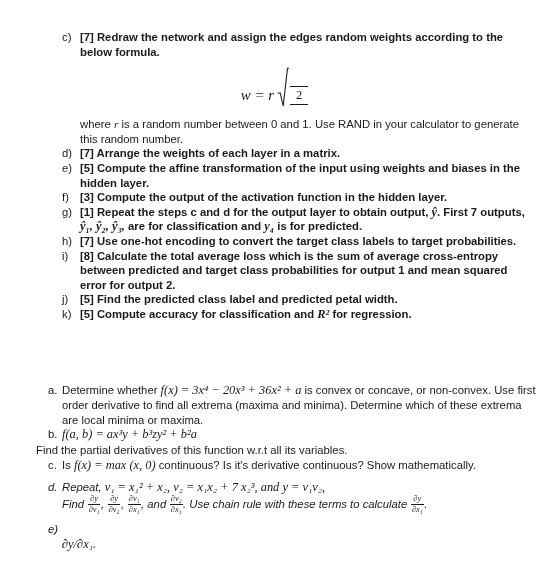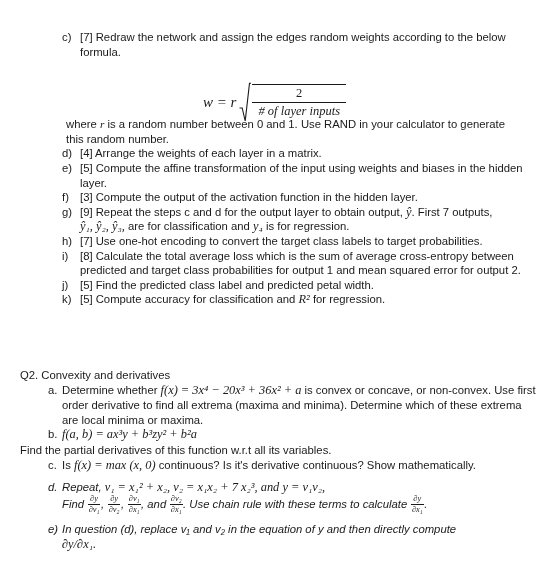--- a/index.html
+++ b/index.html
@@ -41,24 +41,24 @@
   .q1block {
     position: absolute;
     left: 62px;
     top: 30px;
     width: 470px;
     font-size: 11.3px;
     line-height: 14.6px;
   }
   .q1block .row { margin-bottom: 0px; }
   .q1block .marker { width: 18px; }
-  .q1block .body-text { width: 452px; }
+  .q1block .body-text { width: 452px; font-weight: bold; }
 
   .q1block .note {
-    margin-left: 4px;
+    margin-left: 18px;
     width: 452px;
   }
 
   
   .formula-wrap {
     position: absolute;
     left: 0;
     top: 84px;
     width: 549px;
     text-align: center;
@@ -173,36 +173,36 @@
     </div>
 
     <div style="height:58px;"></div>
 
     <div class="note">
       <span>where <span class="mathi">r</span> is a random number between 0 and 1. Use RAND in your calculator to generate this random number.</span>
     </div>
 
     <div class="row">
       <span class="marker">d)</span>
-      <span class="body-text">[4] Arrange the weights of each layer in a matrix.</span>
+      <span class="body-text">[7] Arrange the weights of each layer in a matrix.</span>
     </div>
 
     <div class="row">
       <span class="marker">e)</span>
       <span class="body-text">[5] Compute the affine transformation of the input using weights and biases in the hidden layer.</span>
     </div>
 
     <div class="row">
       <span class="marker">f)</span>
       <span class="body-text">[3] Compute the output of the activation function in the hidden layer.</span>
     </div>
 
     <div class="row">
       <span class="marker">g)</span>
-      <span class="body-text"><span>[9] Repeat the steps c and d for the output layer to obtain output, </span><span class="mathi mathsz">ŷ</span><span>. First 7 outputs,</span><br><span class="mathi mathsz">ŷ₁, ŷ₂, ŷ₃,</span><span> are for classification and </span><span class="mathi mathsz">y₄</span><span> is for regression.</span></span>
+      <span class="body-text"><span>[1] Repeat the steps c and d for the output layer to obtain output, </span><span class="mathi mathsz">ŷ</span><span>. First 7 outputs,</span><br><span class="mathi mathsz">ŷ₁, ŷ₂, ŷ₃,</span><span> are for classification and </span><span class="mathi mathsz">y₄</span><span> is for predicted.</span></span>
     </div>
 
     <div class="row">
       <span class="marker">h)</span>
       <span class="body-text">[7] Use one-hot encoding to convert the target class labels to target probabilities.</span>
     </div>
 
     <div class="row">
       <span class="marker">i)</span>
       <span class="body-text">[8] Calculate the total average loss which is the sum of average cross-entropy between predicted and target class probabilities for output 1 and mean squared error for output 2.</span>
@@ -220,43 +220,41 @@
   </div>
 
   <div class="formula-wrap">
     <span class="formula">
       <span class="lhs">w = r</span><span class="radical">
         <svg class="sqrt-sign" viewBox="0 0 12 40" preserveAspectRatio="none">
           <path d="M0.5 26 L3.2 26 L6.2 39 L10.5 1.2 L12 1.2" fill="none" stroke="#1a1a1a" stroke-width="1.1" stroke-linejoin="miter" vector-effect="non-scaling-stroke"></path>
         </svg>
         <span class="frac">
           <span class="num">2</span>
-          <span class="den"># of layer inputs</span>
         </span>
       </span>
     </span>
   </div>
 
-  <div class="q2head">Q2. Convexity and derivatives</div>
 
   <div class="q2block" style="top:383px;">
     <div class="row">
       <span class="marker">a.</span>
       <span class="body-text"><span>Determine whether </span><span class="mathi mathsz">f(x) = 3x⁴ − 20x³ + 36x² + a</span><span> is convex or concave, or non-convex. Use first order derivative to find all extrema (maxima and minima). Determine which of these extrema are local minima or maxima.</span></span>
     </div>
   </div>
 
   <div class="q2block" style="top:427px;">
     <div class="row">
       <span class="marker">b.</span>
       <span class="body-text mathi mathsz">f(a, b) = ax³y + b³zy² + b²a</span>
     </div>
   </div>
 
-  <div class="q2-interline" style="top:443px;">Find the partial derivatives of this function w.r.t all its variables.</div>
+  <div class="q2-interline" style="top:443px;margin-left:16px;">Find the partial derivatives of this function w.r.t all its variables.</div>
 
   <div class="q2block" style="top:458px;">
     <div class="row">
       <span class="marker">c.</span>
       <span class="body-text"><span>Is </span><span class="mathi mathsz">f(x) = max (x, 0)</span><span> continuous? Is it's derivative continuous? Show mathematically.</span></span>
     </div>
   </div>
 
   <div class="q2block" style="top:480px;">
     <div class="row">
@@ -264,17 +262,17 @@
       <span class="body-text">
         <span class="ital">Repeat, </span><span class="mathi mathsz">v₁ = x₁² + x₂, v₂ = x₁x₂ + 7 x₂³, and y = v₁v₂,</span><br>
         <span class="ital">Find </span><span class="pfrac"><span class="n">∂y</span><span class="d">∂v₁</span></span><span class="ital">, </span><span class="pfrac"><span class="n">∂y</span><span class="d">∂v₂</span></span><span class="ital">, </span><span class="pfrac"><span class="n">∂v₁</span><span class="d">∂x₁</span></span><span class="ital">,</span><span class="ital"> and </span><span class="pfrac"><span class="n">∂v₂</span><span class="d">∂x₁</span></span><span class="ital">. Use chain rule with these terms to calculate </span><span class="pfrac"><span class="n">∂y</span><span class="d">∂x₁</span></span><span class="ital">.</span>
       </span>
     </div>
   </div>
 
   <div class="q2block" style="top:522px;">
     <div class="row">
       <span class="marker ital">e)</span>
-      <span class="body-text ital"><span>In question (d), replace v₁ and v₂ in the equation of y and then directly compute</span><br><span class="mathi mathsz">∂y/∂x₁.</span></span>
+      <span class="body-text ital"><br><span class="mathi mathsz">∂y/∂x₁.</span></span>
     </div>
   </div>
 
 </div>
 
 </body></html>

